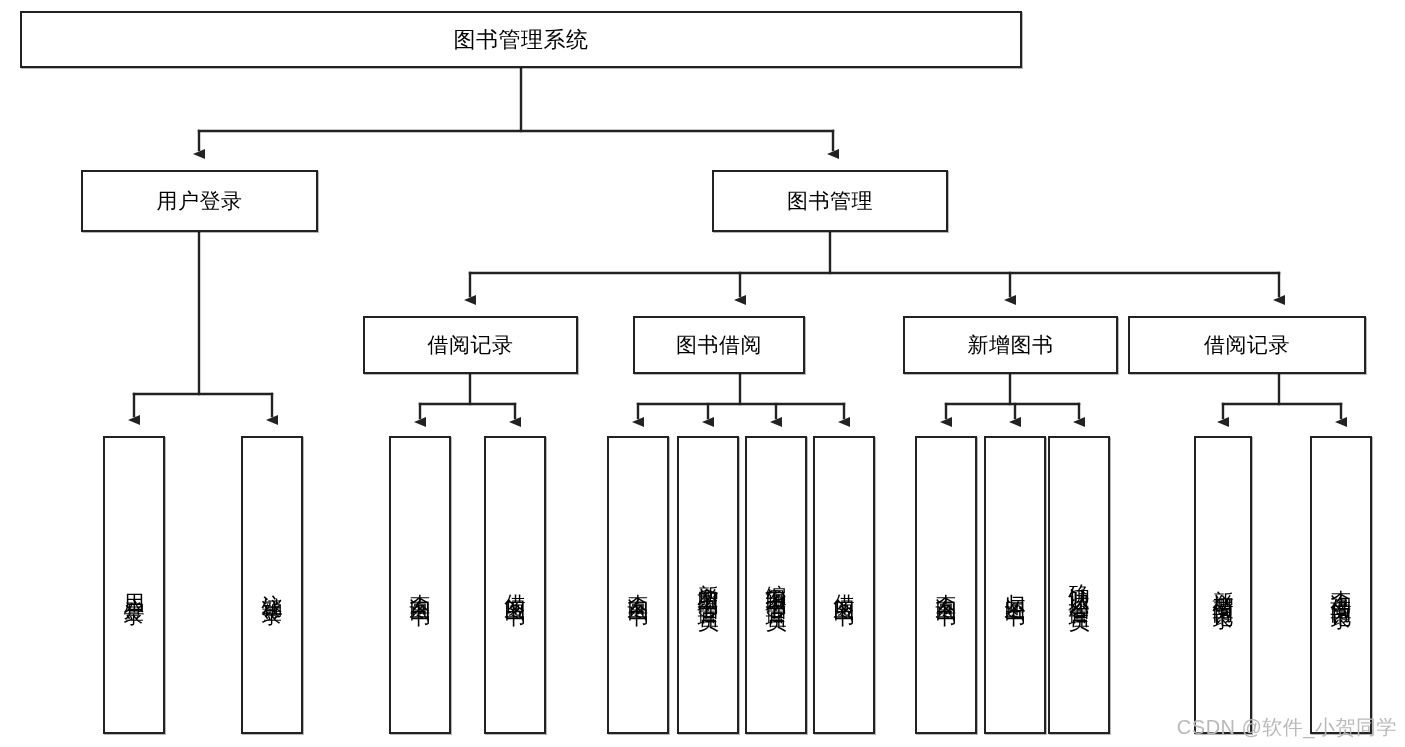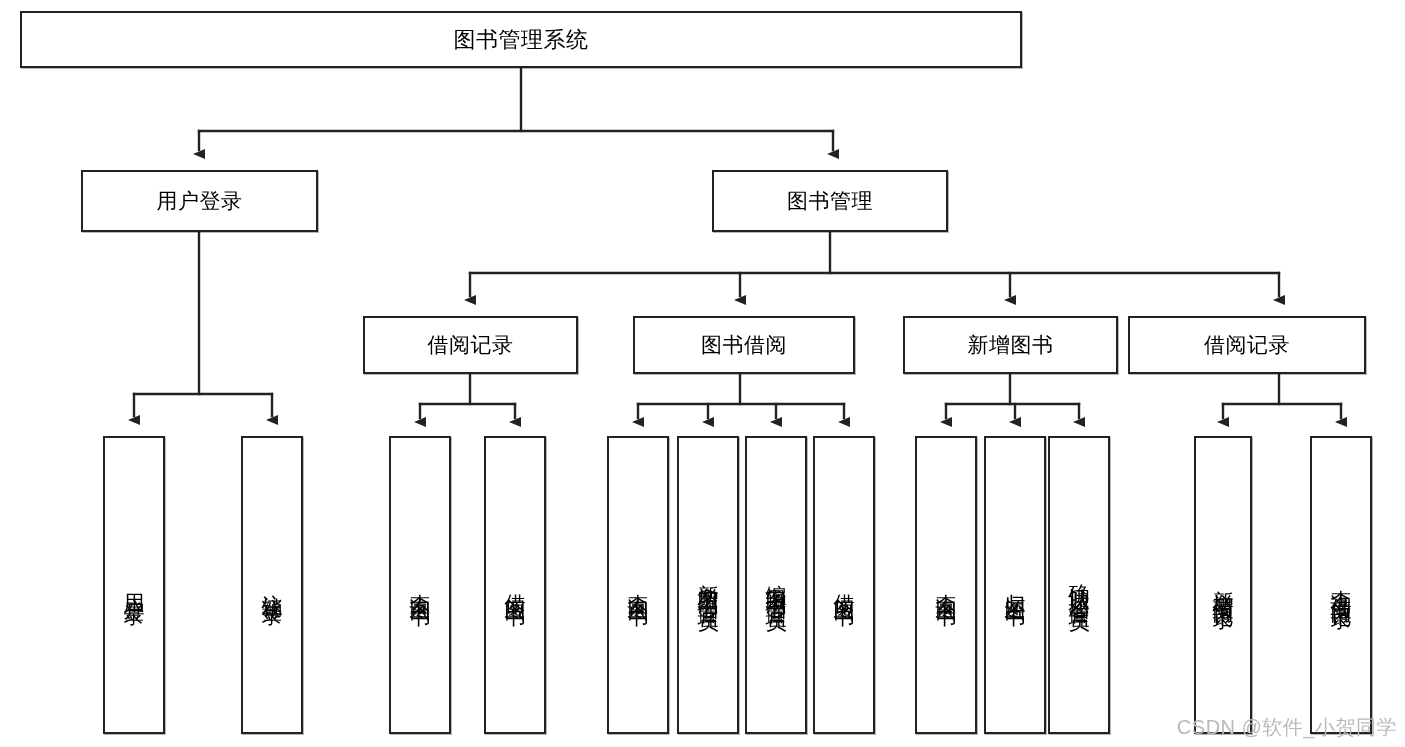--- a/index.html
+++ b/index.html
@@ -122,21 +122,21 @@
   <div class="node" style="left:81px; top:170px; width:237px; height:62px;">
     <span class="node-label">用户登录</span>
   </div>
   <div class="node" style="left:712px; top:170px; width:236px; height:62px;">
     <span class="node-label">图书管理</span>
   </div>
 
   <div class="node" style="left:363px; top:316px; width:215px; height:58px;">
     <span class="node-label">借阅记录</span>
   </div>
-  <div class="node" style="left:633px; top:316px; width:222px; height:58px;">
+  <div class="node" style="left:633px; top:316px; width:172px; height:58px;">
     <span class="node-label">图书借阅</span>
   </div>
   <div class="node" style="left:903px; top:316px; width:215px; height:58px;">
     <span class="node-label">新增图书</span>
   </div>
   <div class="node" style="left:1128px; top:316px; width:238px; height:58px;">
     <span class="node-label">借阅记录</span>
   </div>
 
   <div class="node vertical" style="left:103px; top:436px; width:62px; height:298px;">

